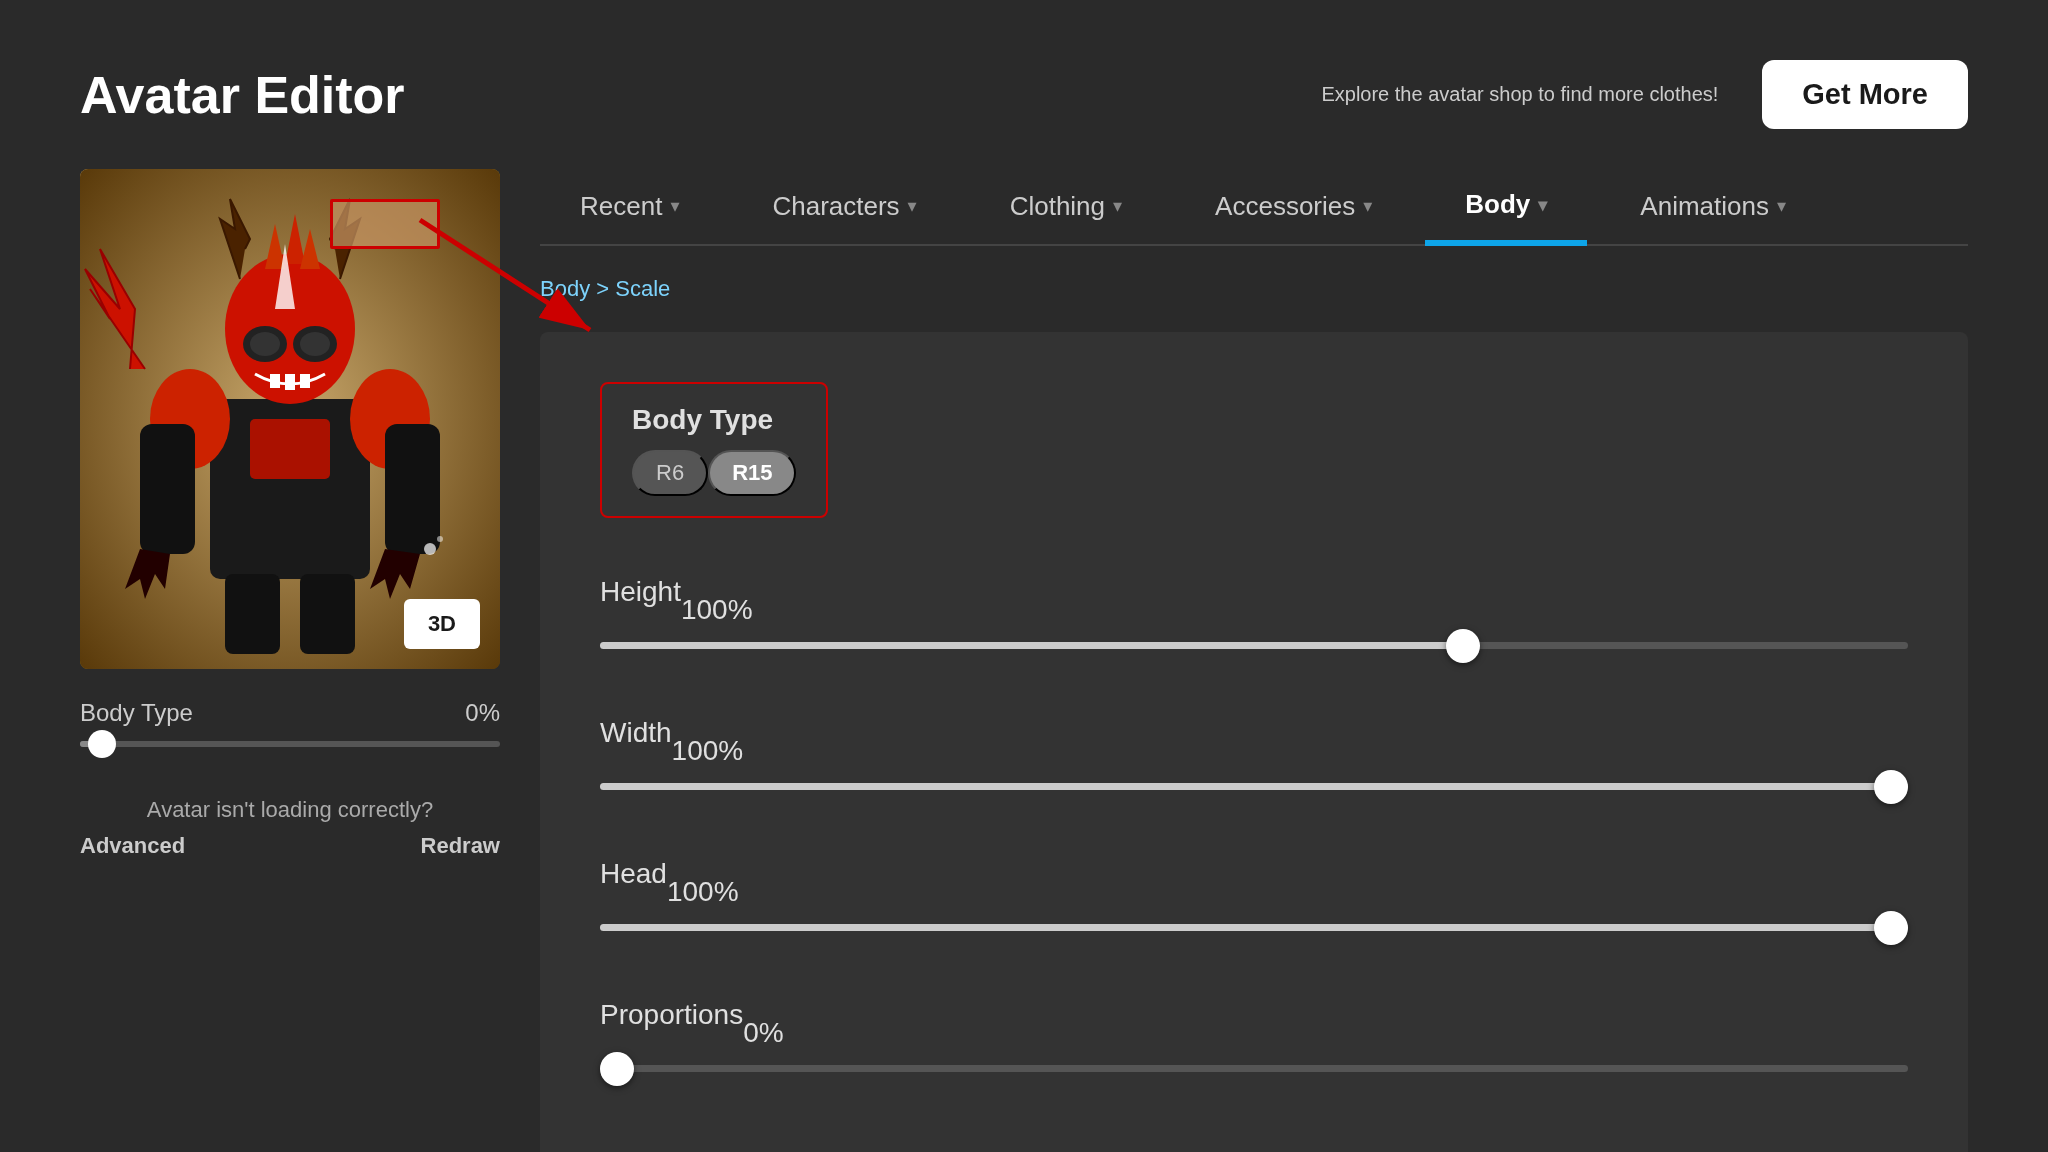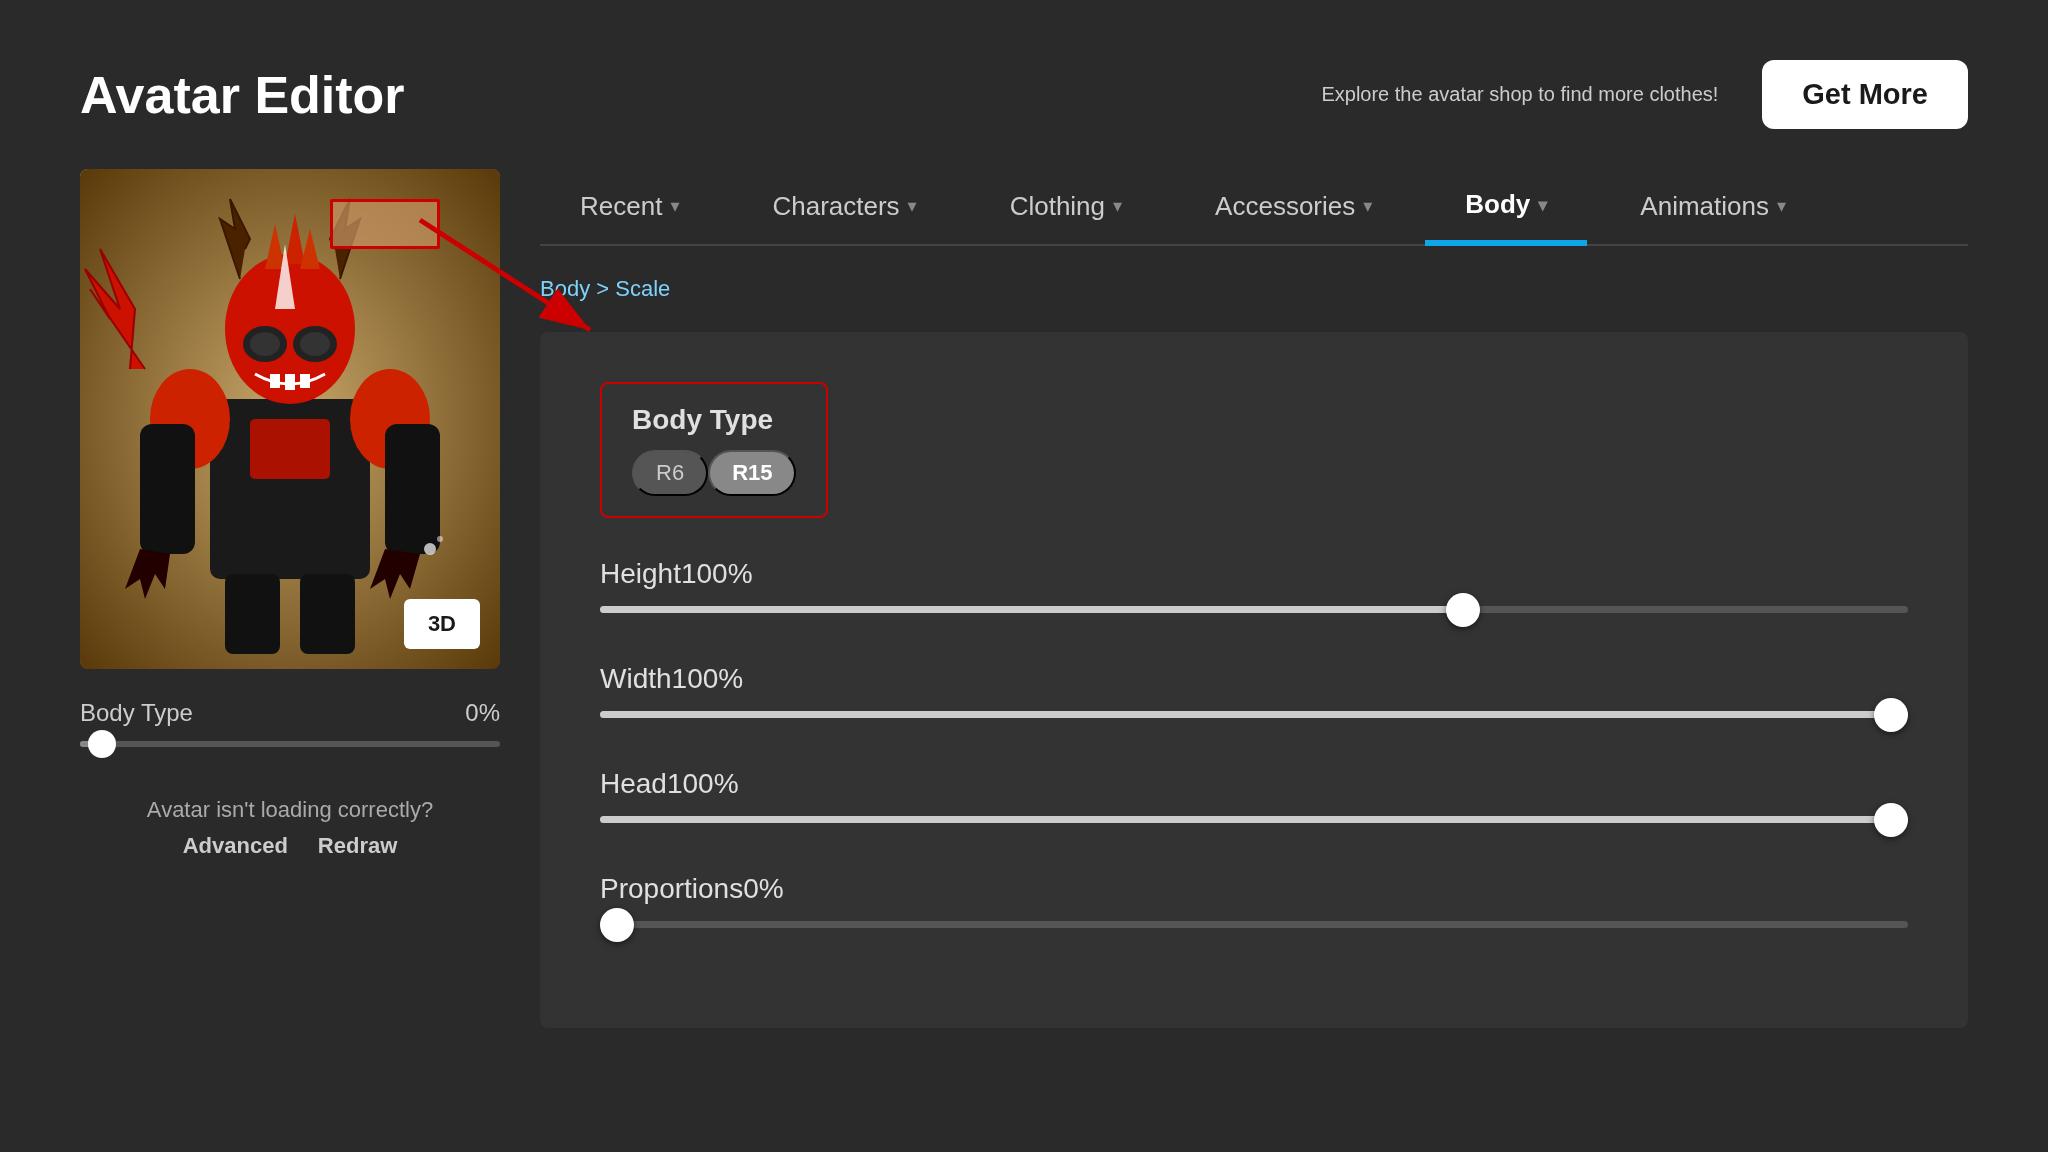--- a/index.html
+++ b/index.html
@@ -162,21 +162,21 @@
 
     .avatar-error-text {
       margin-top: 40px;
       text-align: center;
       font-size: 22px;
       color: #aaaaaa;
     }
 
     .avatar-links {
       display: flex;
-      justify-content: center;
+      justify-content: space-between;
       gap: 30px;
       margin-top: 10px;
     }
 
     .avatar-link {
       font-size: 22px;
       font-weight: 700;
       color: #cccccc;
       cursor: pointer;
       text-decoration: none;
@@ -285,20 +285,21 @@
     }
 
     .slider-name {
       font-size: 28px;
       color: #e0e0e0;
     }
 
     .slider-percent {
       font-size: 28px;
       color: #e0e0e0;
+      margin-top: 36px;
     }
 
     .slider-track-wide {
       width: 100%;
       height: 7px;
       background: #555555;
       border-radius: 4px;
       position: relative;
     }
 

